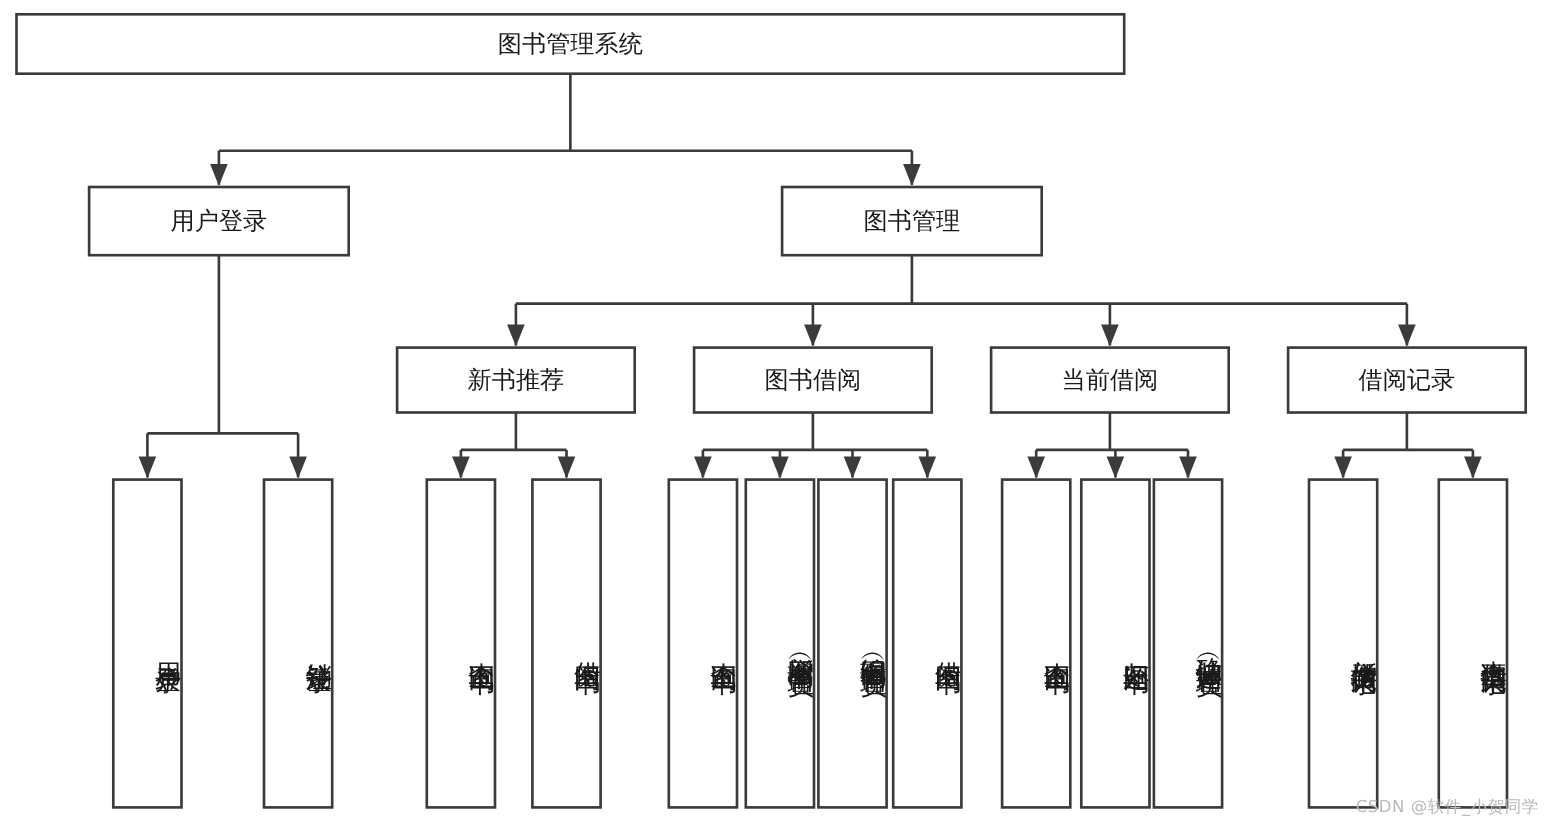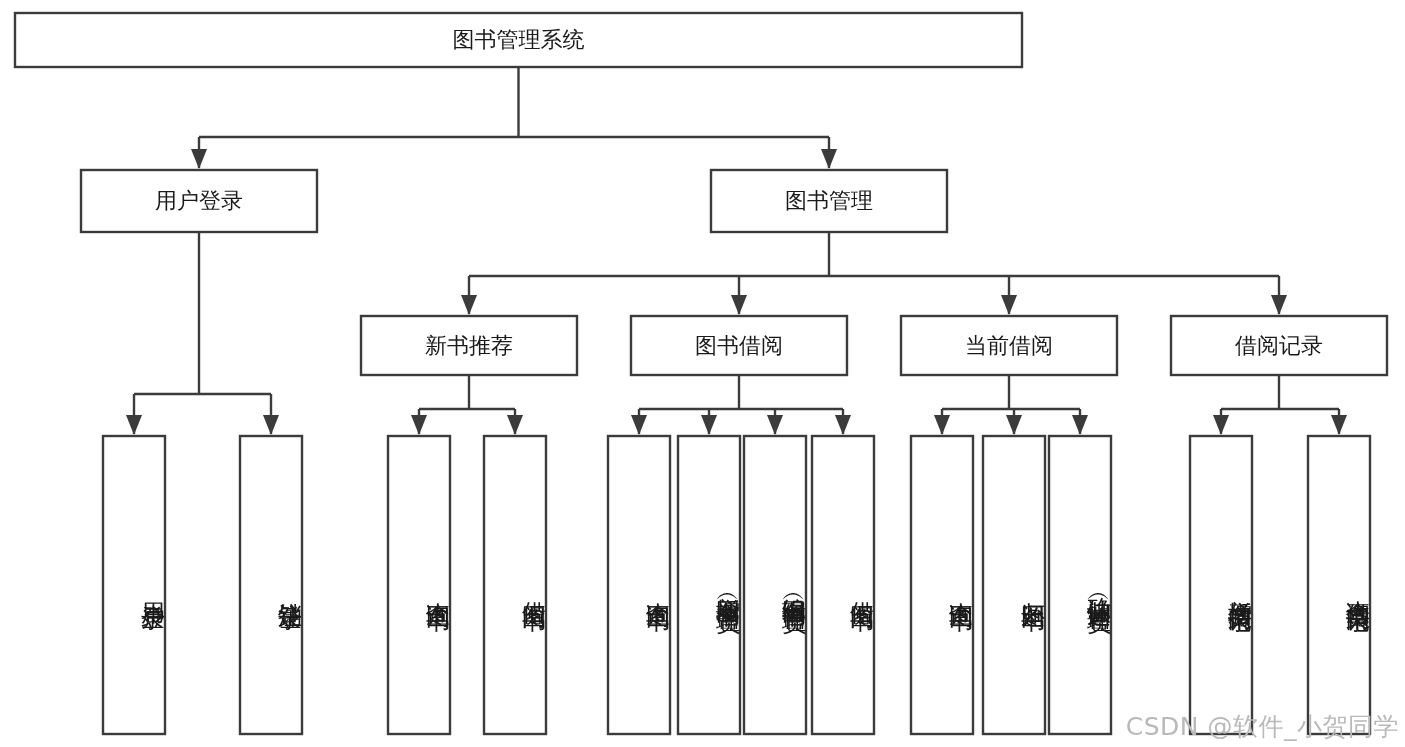--- a/index.html
+++ b/index.html
@@ -62,21 +62,21 @@
     align-items: flex-start;
     justify-content: center;
     white-space: nowrap;
     pointer-events: none;
   }
   .watermark {
     position: absolute;
     right: 6px;
     bottom: 4px;
     font-family: "DejaVu Sans", "Liberation Sans", sans-serif;
-    font-size: 25px;
+    font-size: 15px;
     color: #b9b9b9;
     white-space: nowrap;
     letter-spacing: 0.5px;
   }
 </style>
 </head>
 <body>
 
 <div id="diagram-root">
 

